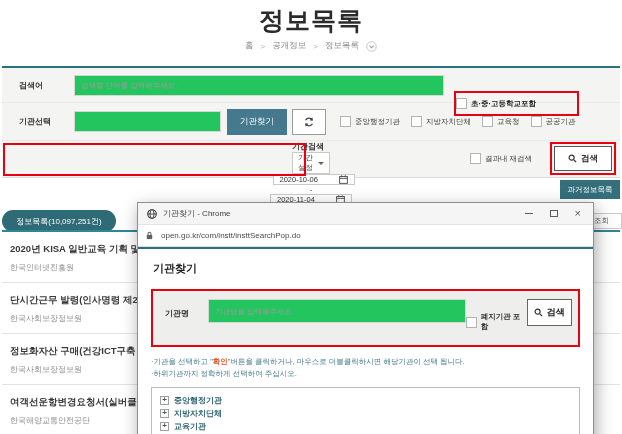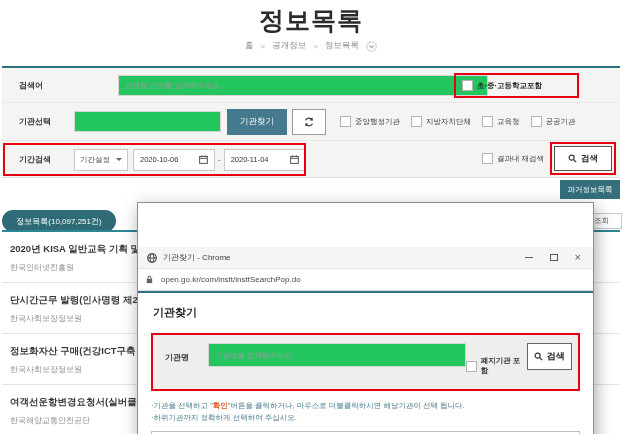--- a/index.html
+++ b/index.html
@@ -10,51 +10,51 @@
   .page-title { position:absolute; top:4px; left:0; right:0; text-align:center;
     font-size:25px; font-weight:bold; color:#2b2b2b; letter-spacing:1px; }
   .breadcrumb { position:absolute; top:40px; left:0; right:0; display:flex;
     justify-content:center; align-items:center; gap:7px; font-size:8.5px; color:#878787; }
   .breadcrumb .sep { color:#b0b0b0; font-size:8px; }
 
   
   .form { position:absolute; left:2px; right:2px; top:66px; height:112px;
     background:#f4f4f2; border-top:2px solid #2c7180; border-bottom:1px solid #dcdcda; }
   .frow { position:relative; display:flex; align-items:center; border-bottom:1px solid #e9e9e7; }
-  .frow:last-child { border-bottom:none; }
-  .frow-1 { height:35px;gap:44px; } .frow-2 { height:38px; } .frow-3 { height:37px; }
+  .frow:last-child { border-bottom:none;flex-direction:column; }
+  .frow-1 { height:35px; } .frow-2 { height:38px; } .frow-3 { height:37px; }
   .flabel { width:72px; padding-left:17px; font-size:8px; font-weight:bold; color:#333; flex:none; }
   .tinput { background:#22c55e; border:1px solid #d6d6d4; height:21px; font-size:7.5px;
     padding:0 6px; color:#333; font-family:inherit; }
   .tinput::placeholder { color:#9c9c9c; }
   .kw-input { width:370px; }
   .org-input { width:147px; }
   .btn-teal { background:#44798e; color:#fff; border:none; font-size:8.5px;
     font-family:inherit; cursor:pointer; }
   .find-btn { width:60px; height:26px; margin-left:6px; }
   .refresh-btn { width:34px; height:26px; margin-left:5px; background:#fff;
     border:1px solid #9b9b9b; display:flex; align-items:center; justify-content:center; cursor:pointer; }
   .cb { width:11px; height:11px; background:#fff; border:1px solid #b3b3b3; flex:none; }
   .cb-item { display:flex; align-items:center; gap:4px; font-size:7.5px; color:#3c3c3c; cursor:pointer; }
   .org-cbs { display:flex; gap:11px; margin-left:14px; }
   .redbox { border:2px solid #e60012; }
-  .kw-redbox { position:absolute; left:452px; top:5px; width:125px; height:25px;
-    display:flex; align-items:center; gap:4px; padding-left:6px; font-size:7.5px;
+  .kw-redbox { position:absolute; left:452px; top:23px; width:125px; height:25px;
+    display:flex; align-items:center; gap:4px; font-size:7.5px;
     font-weight:bold; color:#222; }
   .period-redbox { position:absolute; left:1px; top:2px; width:303px; height:33px; pointer-events:none; }
-  .selbox { width:54px; height:22px; background:#fff; border:1px solid #c9c9c7;
+  .selbox { width:38px; height:22px; background:#fff; border:1px solid #c9c9c7;
     display:flex; align-items:center; justify-content:space-between; padding:0 5px;
     font-size:7.5px; color:#444; cursor:pointer; }
   .chev-down { width:0; height:0; border-left:3px solid transparent;
     border-right:3px solid transparent; border-top:3.5px solid #666; }
   .datebox { width:82px; height:22px; background:#fff; border:1px solid #c9c9c7;
     display:flex; align-items:center; justify-content:space-between; padding:0 6px;
     font-size:7.5px; color:#333; cursor:pointer; }
   .dash { font-size:8px; color:#555; margin:0 3px; }
-  .research-cb { position:absolute; right:76px; top:12px; }
+  .research-cb { position:absolute; right:88px; top:12px; }
   .search-redbox { position:absolute; right:4px; top:1px; width:66px; height:33px;
     display:flex; align-items:center; justify-content:center; }
   .search-btn { width:58px; height:25px; background:#fff; border:1px solid #555;
     font-size:8.5px; font-weight:bold; color:#222; display:flex; align-items:center;
     justify-content:center; gap:4px; cursor:pointer; font-family:inherit; }
 
   
   .notice { position:absolute; top:183px; left:5px; font-size:8px; color:#555; }
   .notice b { color:#333; }
   .past-btn { position:absolute; top:180px; right:2px; width:60px; height:19px;
@@ -71,21 +71,21 @@
     display:flex; align-items:center; padding-left:7px; z-index:2; }
   .list { position:absolute; top:232px; left:2px; right:2px; z-index:1; }
   .list-item { padding:11px 8px 9px 8px; border-bottom:1px solid #e3e3e1; cursor:pointer; }
   .li-title { font-size:9.5px; font-weight:bold; color:#3a3a3a; margin-bottom:6px; }
   .li-org { font-size:8px; color:#909090; }
 
   
   .popup { position:absolute; left:137px; top:202px; width:457px; height:260px;
     background:#fff; border:1px solid #8f8f8f; box-shadow:2px 5px 16px rgba(0,0,0,0.35); z-index:30; }
   .ptitlebar { height:22px; background:#f5f5f5; border-bottom:1px solid #e3e3e3;
-    display:flex; align-items:center; padding:0 9px;margin-top:44px; }
+    display:flex; align-items:center; padding:0 9px; }
   .ptitle { font-size:8px; color:#3c3c3c; margin-left:6px; flex:1; }
   .win-controls { display:flex; align-items:center; gap:17px; padding-right:3px; }
   .win-min { width:8px; height:1px; border-top:1.4px solid #5a5a5a; cursor:pointer; }
   .win-max { width:8px; height:7px; border:1.2px solid #5a5a5a; cursor:pointer; }
   .win-close { font-size:11px; color:#5a5a5a; line-height:1; cursor:pointer; }
   .purlbar { height:22px; background:#fff; border-bottom:1px solid #dcdcdc;
     display:flex; align-items:center; padding:0 7px; cursor:text; }
   .purl { font-size:8px; color:#4a4a4a; margin-left:7px; }
   .pteal { height:2px; background:#2c7180; }
   .pbody { padding:8px 13px 0 13px; }

